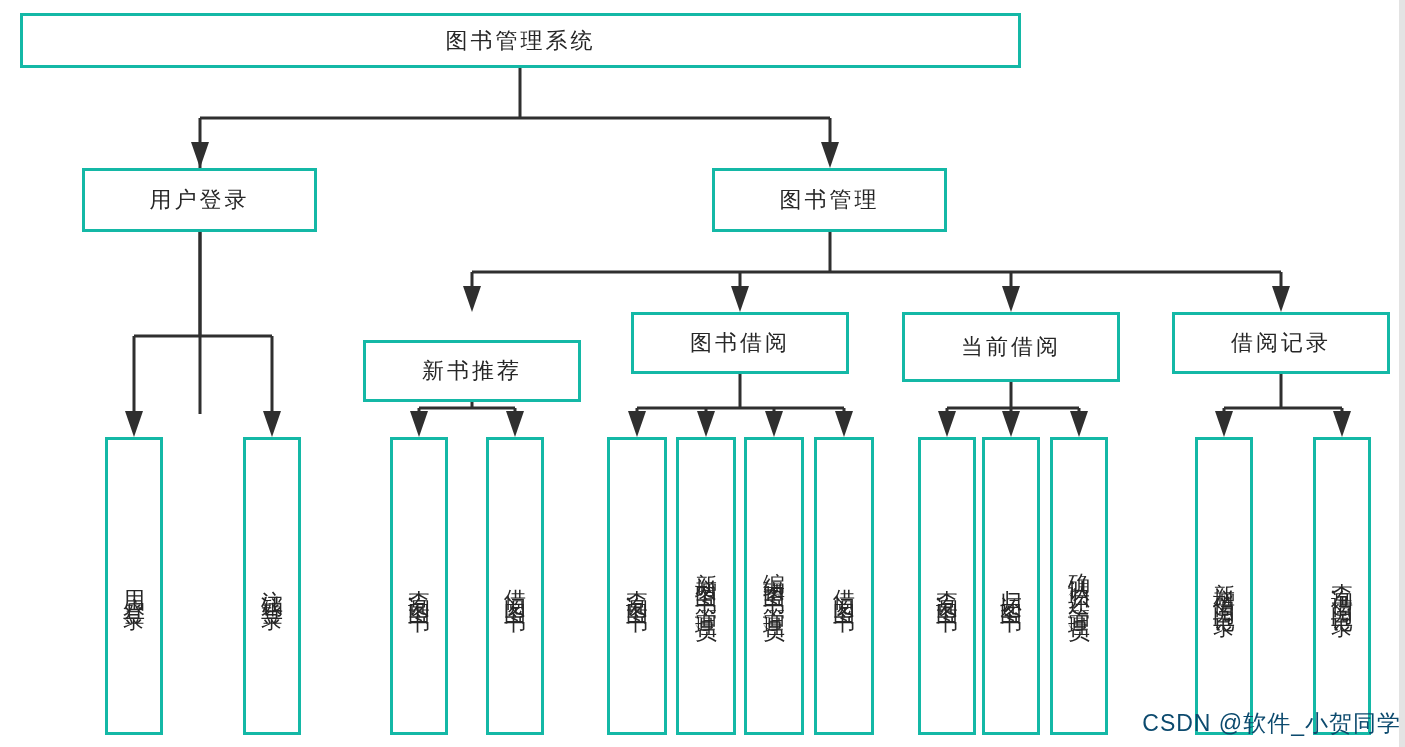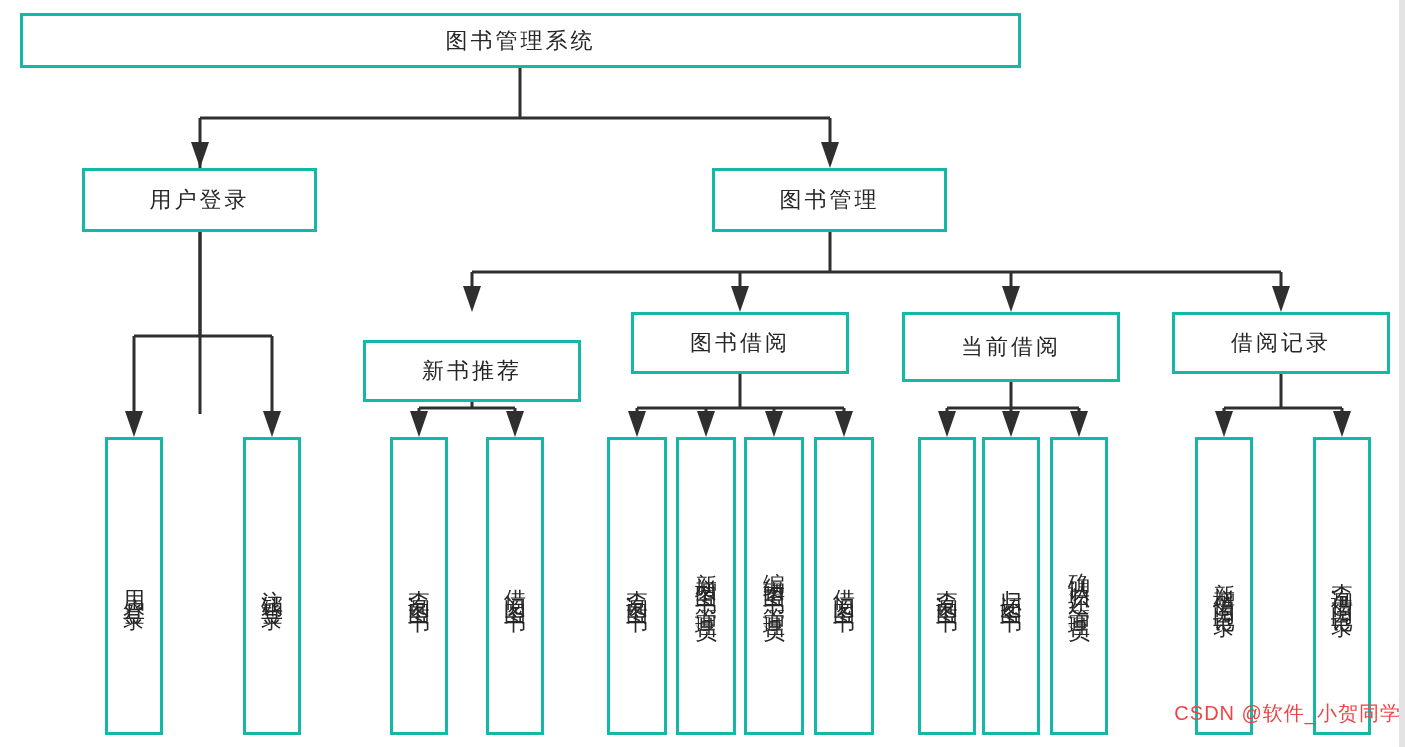--- a/index.html
+++ b/index.html
@@ -43,24 +43,24 @@
   .vnode {
     writing-mode: vertical-rl;
     font-size: 22px;
     letter-spacing: 7px;
     line-height: 1;
   }
 
   .watermark {
     position: absolute;
     right: 4px;
-    bottom: 20px;
-    font-size: 20px;
+    bottom: 8px;
+    font-size: 23px;
     letter-spacing: 1px;
-    color: #ef4444;
+    color: #0c4a6e;
     z-index: 3;
     white-space: nowrap;
   }
 
   .edge-strip {
     position: absolute;
     right: 0; top: 0;
     width: 6px; height: 100%;
     background: #e3e3e3;
     z-index: 0;

